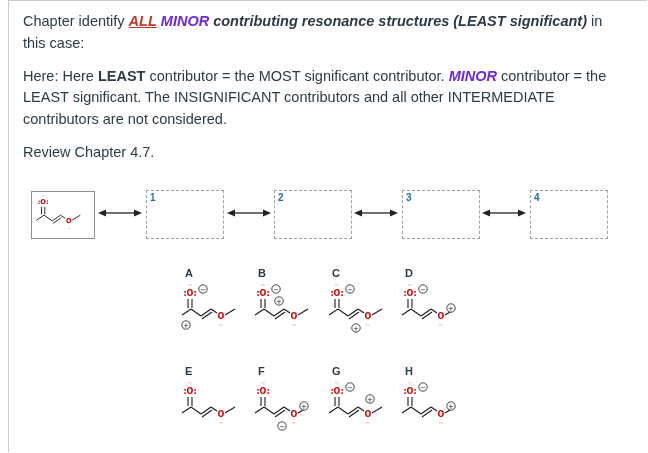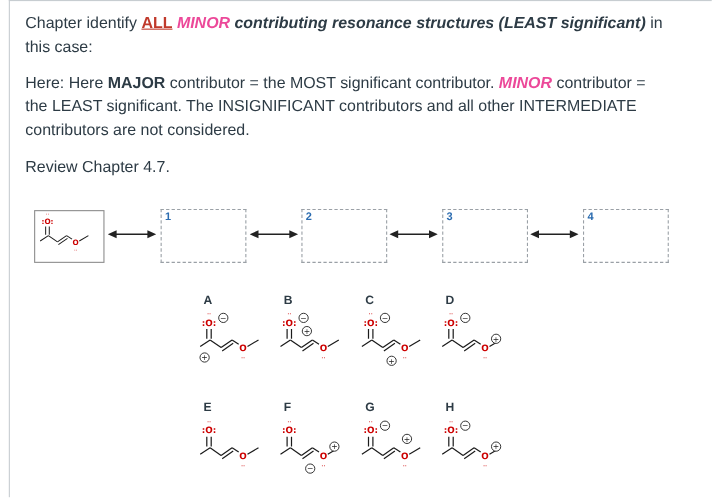--- a/index.html
+++ b/index.html
@@ -1,41 +1,41 @@
 <!DOCTYPE html>
 <html><head>
 <meta charset="utf-8">
 <style>
   html,body{margin:0;padding:0;background:#fff;overflow:hidden;}
   body{width:648px;height:453px;font-family:"Liberation Sans",sans-serif;color:#2D3B45;}
   .page{position:relative;margin-left:8px;width:639px;height:452px;
         border-left:1px solid #C7CDD1;border-top:1px solid #C7CDD1;box-sizing:border-box;background:#fff;}
   .content{padding:10px 16px 0 14px;max-width:584px;font-size:14.5px;line-height:1.5;}
   .content p{margin:0 0 11px 0;}
-  .seg-all{color:#C0392B;font-weight:bold;text-decoration:underline;}
-  .seg-minor{color:#ec4899;font-weight:bold;font-style:italic;}
+  .seg-all{color:#C0392B;font-weight:bold;font-style:italic;text-decoration:underline;}
+  .seg-minor{color:#6d28d9;font-weight:bold;font-style:italic;}
   .seg-boldit{font-weight:bold;font-style:italic;}
   .seg-bold{font-weight:bold;}
   .mol-box{position:absolute;left:22px;top:190px;width:62px;height:46px;border:1px solid #8d8d8d;
            background:#fff;display:flex;align-items:center;justify-content:center;}
   .dropzone{position:absolute;top:189px;width:76px;height:47px;border:1px dashed #9aa0a6;background:#fff;}
   .dz-num{position:absolute;top:1px;left:3px;font-size:10px;font-weight:bold;color:#2B6CB0;}
   .arrow{position:absolute;top:204px;}
   .opt{position:absolute;width:70px;height:78px;cursor:pointer;}
   .opt-label{font-weight:bold;font-size:11px;color:#2D3B45;margin:0 0 2px 6px;}
   svg text{font-family:"DejaVu Sans",sans-serif;}
 </style>
 </head>
 <body>
 
 <div class="page">
 
   <div class="content">
     <p><span>Chapter identify </span><span class="seg-all">ALL</span><span> </span><span class="seg-minor">MINOR</span><span class="seg-boldit"> contributing resonance structures (LEAST significant)</span><span> in this case:</span></p>
-    <p><span>Here: Here </span><span class="seg-bold">MAJOR</span><span> contributor = the MOST significant contributor. </span><span class="seg-minor">MINOR</span><span> contributor = the LEAST significant. The INSIGNIFICANT contributors and all other INTERMEDIATE contributors are not considered.</span></p>
+    <p><span>Here: Here </span><span class="seg-bold">LEAST</span><span> contributor = the MOST significant contributor. </span><span class="seg-minor">MINOR</span><span> contributor = the LEAST significant. The INSIGNIFICANT contributors and all other INTERMEDIATE contributors are not considered.</span></p>
     <p>Review Chapter 4.7.</p>
   </div>
 
   <div class="mol-box">
     <div class="mol"><svg viewBox="0 0 70 52" width="58" height="43">
           <path d="M3,34 L12,28" stroke="#1b1b1b" stroke-width="1.1" fill="none"></path>
           <path d="M9,18 L9,27" stroke="#1b1b1b" stroke-width="1.1" fill="none"></path>
           <path d="M13,18 L13,27" stroke="#1b1b1b" stroke-width="1.1" fill="none"></path>
           <path d="M12,28 L22,35" stroke="#1b1b1b" stroke-width="1.1" fill="none"></path>
           <path d="M22,35 L32,28" stroke="#1b1b1b" stroke-width="1.1" fill="none"></path>

